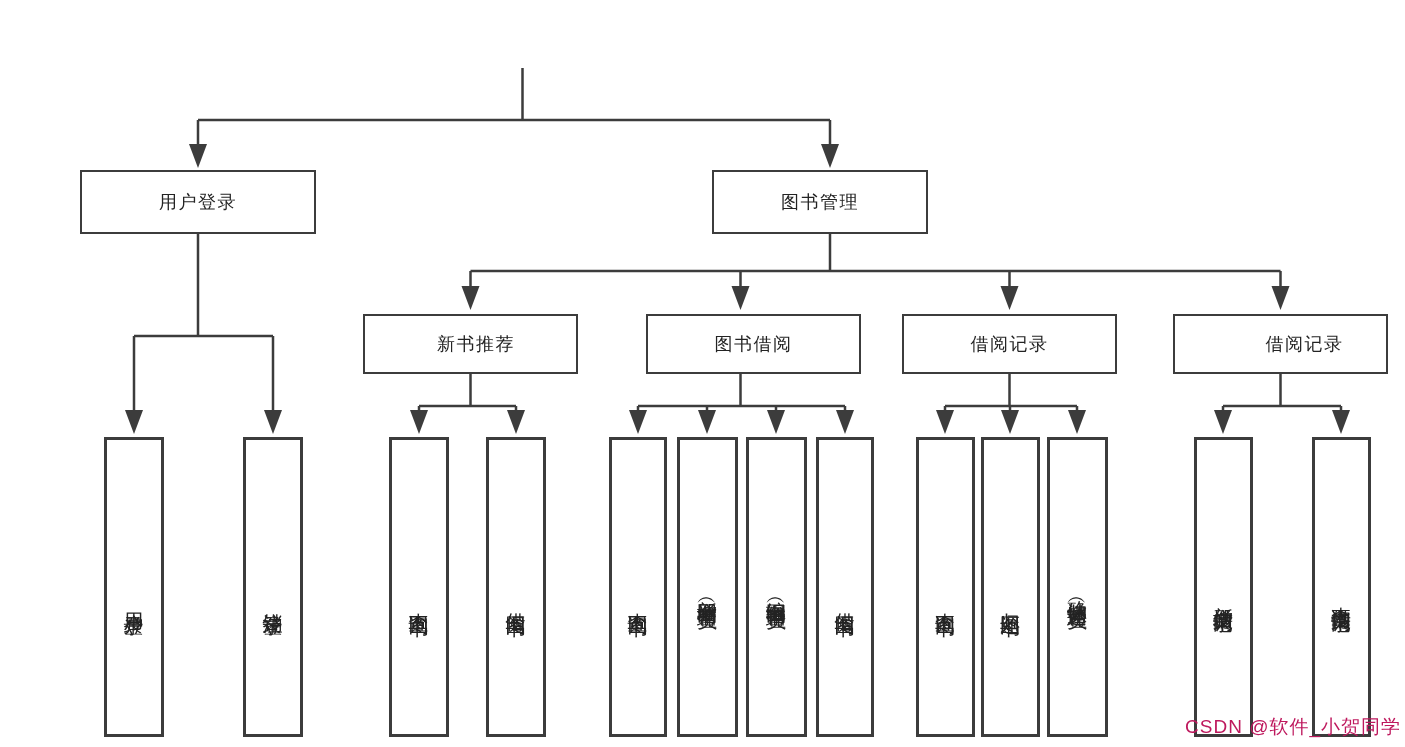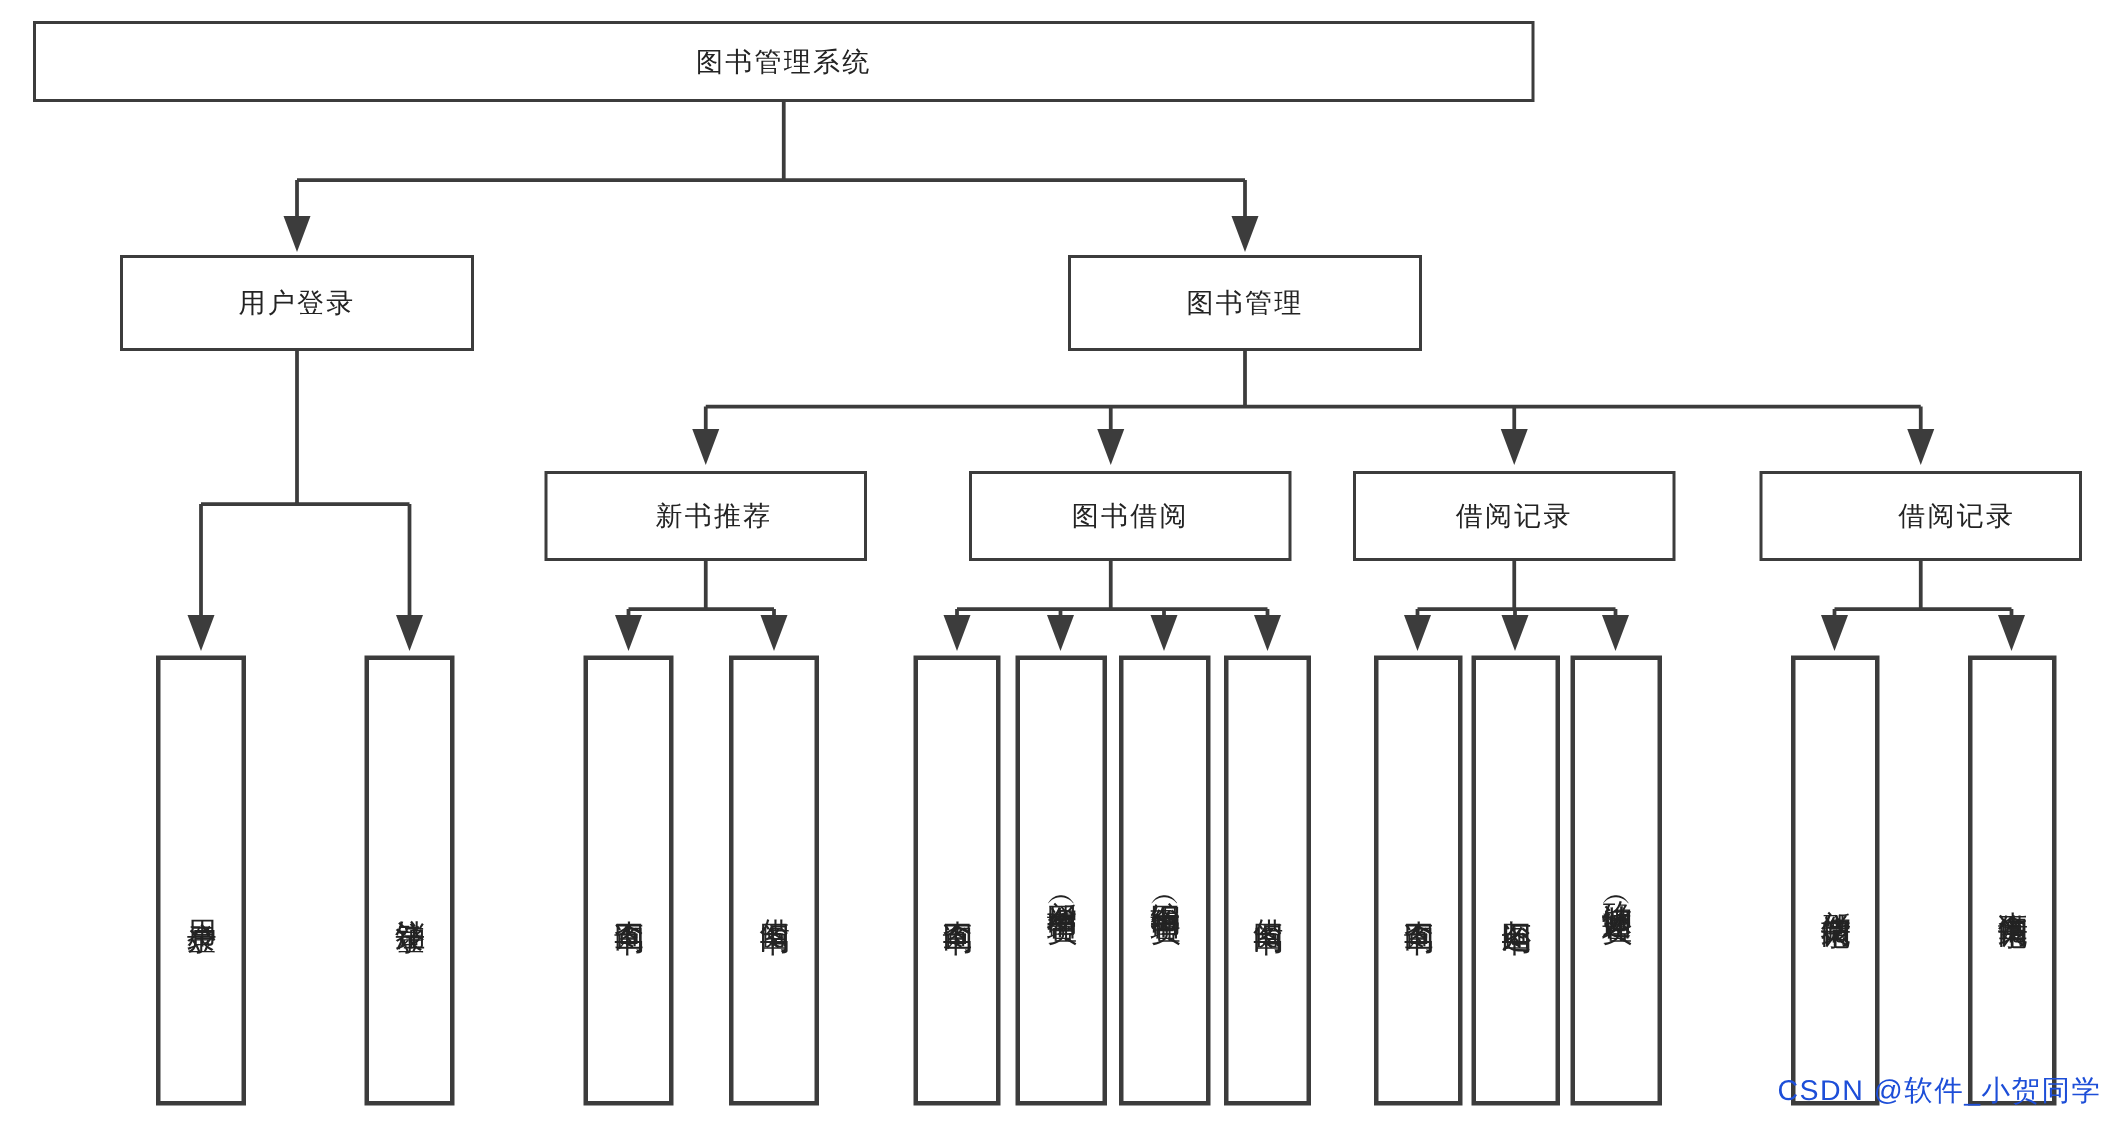--- a/index.html
+++ b/index.html
@@ -8,21 +8,21 @@
   svg.connectors{position:absolute;left:0;top:0;width:1405px;height:747px;}
   .box{position:absolute;background:#ffffff;border:2.5px solid #3c3c3c;box-sizing:border-box;
        display:flex;align-items:center;justify-content:center;color:#232323;}
   .box .label{font-size:18px;letter-spacing:1.5px;white-space:nowrap;}
   .root{border-width:2.5px;}
   .leaf{border-width:3px;}
   .leaf .label{writing-mode:vertical-rl;text-orientation:mixed;font-size:20px;white-space:normal;line-height:1;}
   .sp-s{letter-spacing:26px;margin-top:26px;}
   .sp-m{letter-spacing:17px;margin-top:17px;}
   .sp-l{letter-spacing:9px;margin-top:9px;}
-  .watermark{position:absolute;top:714px;right:4px;font-size:19px;color:#1d4ed8;letter-spacing:1px;}
+  .watermark{position:absolute;top:714px;right:4px;font-size:19px;color:#be185d;letter-spacing:1px;}
 </style>
 </head>
 <body>
 
 <div class="canvas">
 
   <svg class="connectors" viewBox="0 0 1405 747" xmlns="http://www.w3.org/2000/svg">
     <g stroke="#3c3c3c" stroke-width="2.5" fill="none">
 
       <path d="M522.5 68 V120 M198 120 H830 M198 120 V146 M830 120 V146"></path>
@@ -58,28 +58,25 @@
       <polygon points="767,410 785,410 776,434"></polygon>
       <polygon points="836,410 854,410 845,434"></polygon>
       <polygon points="936,410 954,410 945,434"></polygon>
       <polygon points="1001,410 1019,410 1010,434"></polygon>
       <polygon points="1068,410 1086,410 1077,434"></polygon>
       <polygon points="1214,410 1232,410 1223,434"></polygon>
       <polygon points="1332,410 1350,410 1341,434"></polygon>
     </g>
   </svg>
 
-  <div class="box root" style="left:22px;top:14px;width:1001px;height:54px;">
-    <span class="label">图书管理系统</span>
-  </div>
 
   <div class="box" style="left:80px;top:170px;width:236px;height:64px;">
     <span class="label">用户登录</span>
   </div>
-  <div class="box" style="left:712px;top:170px;width:236px;height:64px;">
+  <div class="box" style="left:712px;top:170px;width:216px;height:64px;">
     <span class="label">图书管理</span>
   </div>
 
   <div class="box" style="left:363px;top:314px;width:215px;height:60px;padding-left:11px;">
     <span class="label">新书推荐</span>
   </div>
   <div class="box" style="left:646px;top:314px;width:215px;height:60px;">
     <span class="label">图书借阅</span>
   </div>
   <div class="box" style="left:902px;top:314px;width:215px;height:60px;">

